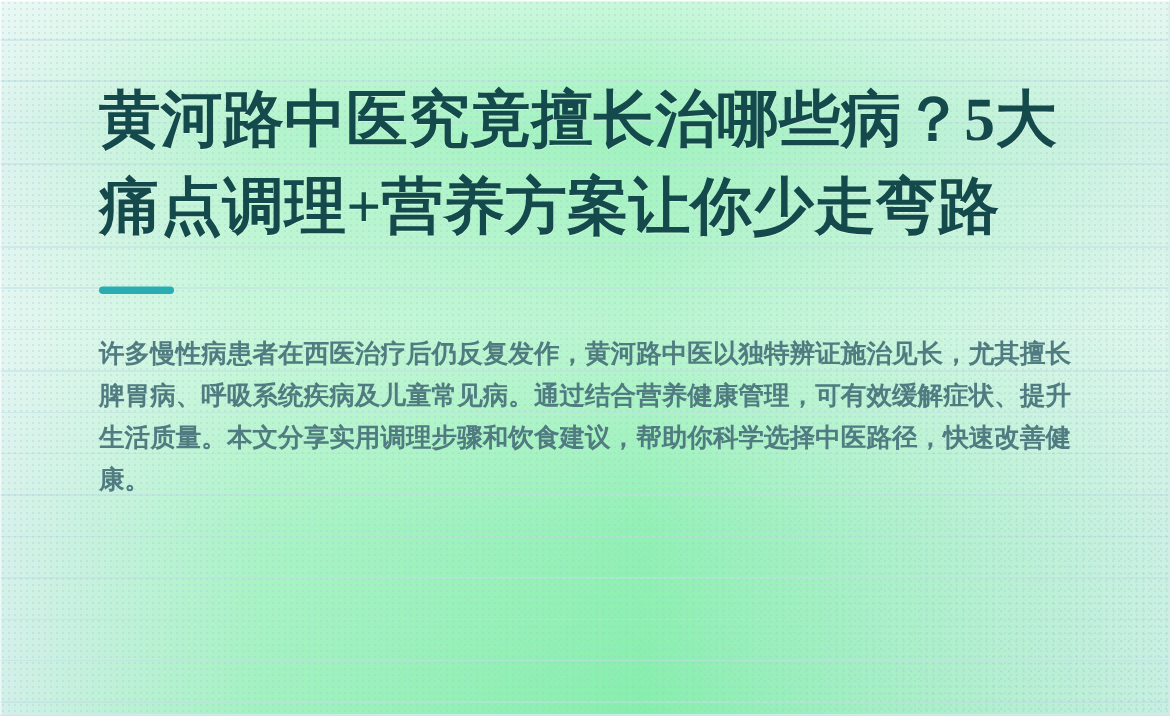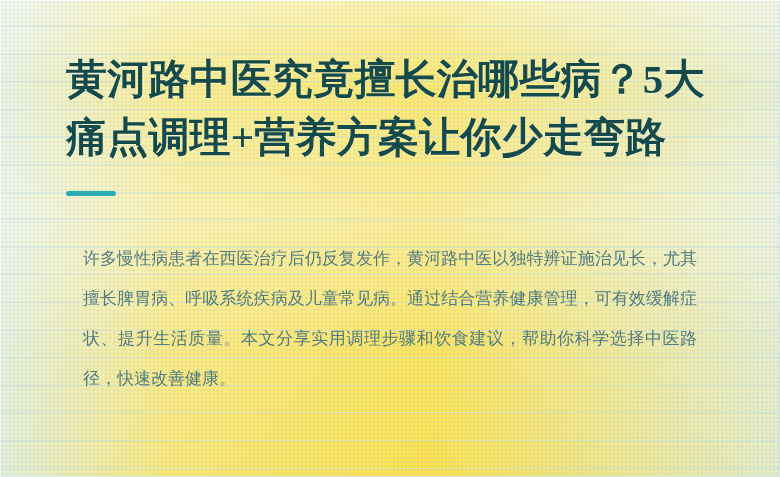--- a/index.html
+++ b/index.html
@@ -113,35 +113,36 @@
 
   #title-divider {
     width: 50px;
     height: 5px;
     margin-top: 25px;
     border-radius: 2.5px;
     background-color: #2aadb2;
   }
 
   #article-body {
-    margin: 17px;
+    margin: 0;
     padding-top: 26px;
     max-width: 648px;
     font-family: "Liberation Sans", "DejaVu Sans", sans-serif;
     font-size: 17px;
-    line-height: 40px;
+    line-height: 28px;
     color: #507b80;
     text-align: justify;
     text-justify: inter-character;
+    font-weight: bold;
   }
 </style>
 </head>
 <body>
 
-<div id="article-card" style="background-color: #fde047;">
+<div id="article-card" style="background-color: #86efac;">
 
   <div id="bg-wash"></div>
   <div id="bg-rules"></div>
   <div id="bg-dots"></div>
   <div id="bg-dots-corner"></div>
   <div id="bg-edge"></div>
 
   <div id="content">
 
     <h1 id="page-title" style="color: rgb(20, 74, 75);">黄河路中医究竟擅长治哪些病？5大痛点调理+营养方案让你少走弯路</h1>

